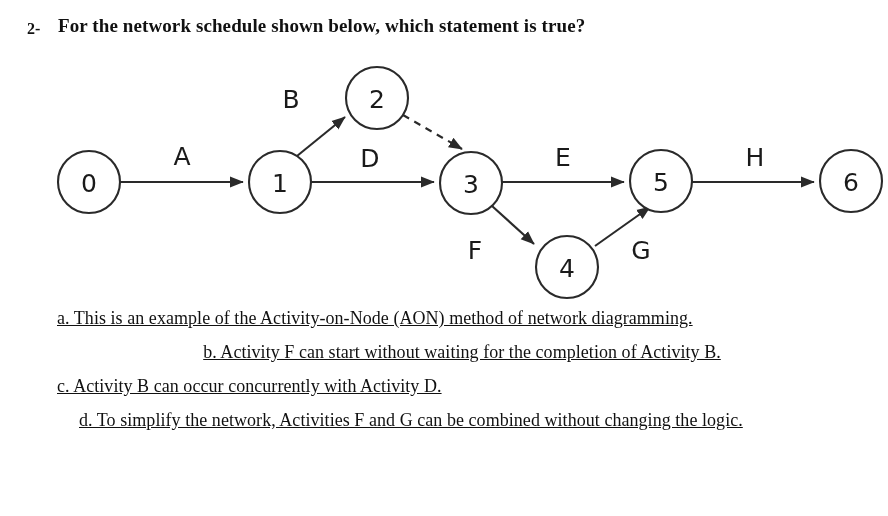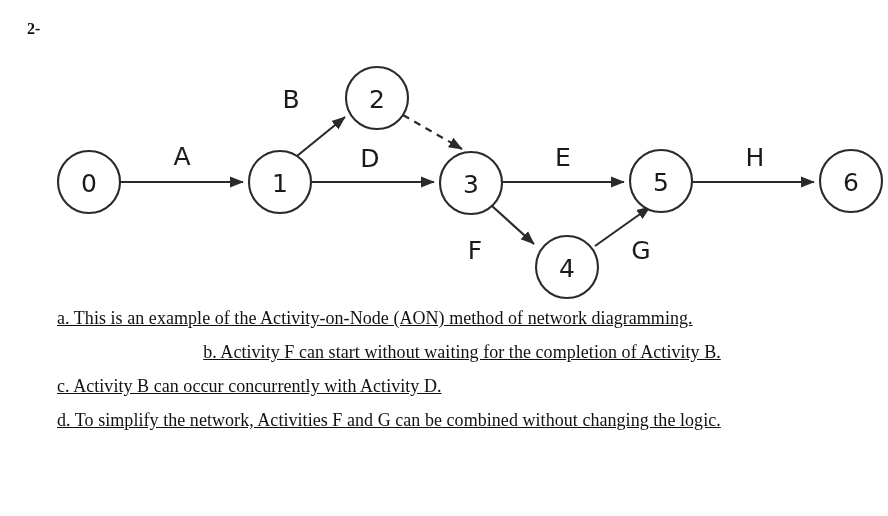--- a/index.html
+++ b/index.html
@@ -97,27 +97,28 @@
     left: 57px;
     width: 810px;
     font-size: 18px;
     line-height: 30px;
     letter-spacing: 0.05px;
     text-decoration: underline;
   }
   #option-a { top: 0px; }
   #option-b { top: 34px; text-align: center; }
   #option-c { top: 68px; }
-  #option-d { top: 102px; }
+  #option-d { top: 102px; margin-left: 22px; }
 </style>
 </head>
 <body>
 
 <div id="question-header">
   <span id="question-number">2-</span>
+  <span id="question-text">For the network schedule shown below, which statement is true?</span>
 </div>
 
 <div id="network-diagram">
   <svg id="network-svg" width="888" height="250" viewBox="0 0 888 250" xmlns="http://www.w3.org/2000/svg">
     <defs>
       <marker id="arrowhead" markerWidth="7" markerHeight="7" refX="6.2" refY="3" orient="auto" markerUnits="strokeWidth">
         <path d="M0,0.4 L6.6,3 L0,5.6 z" fill="#2a2a2a"></path>
       </marker>
     </defs>
 

